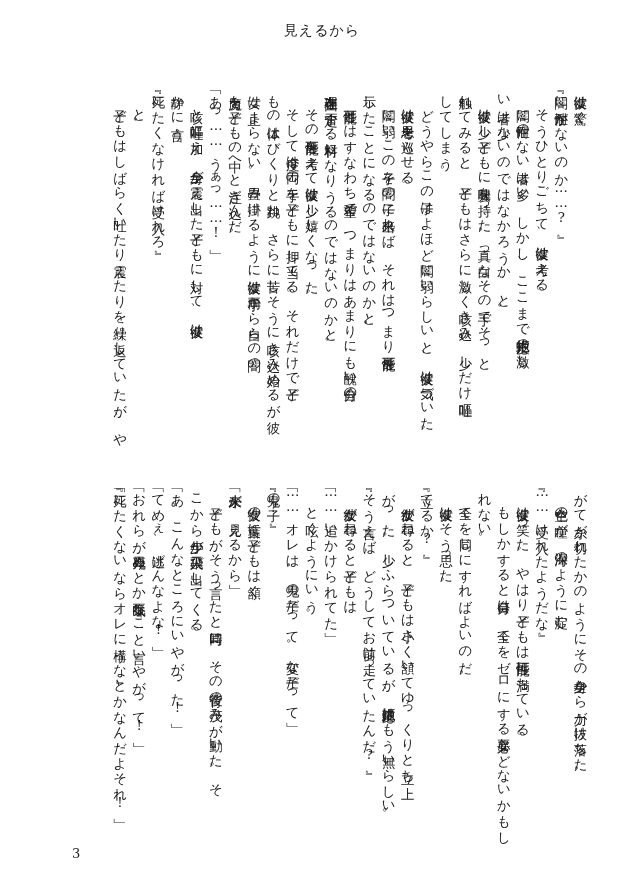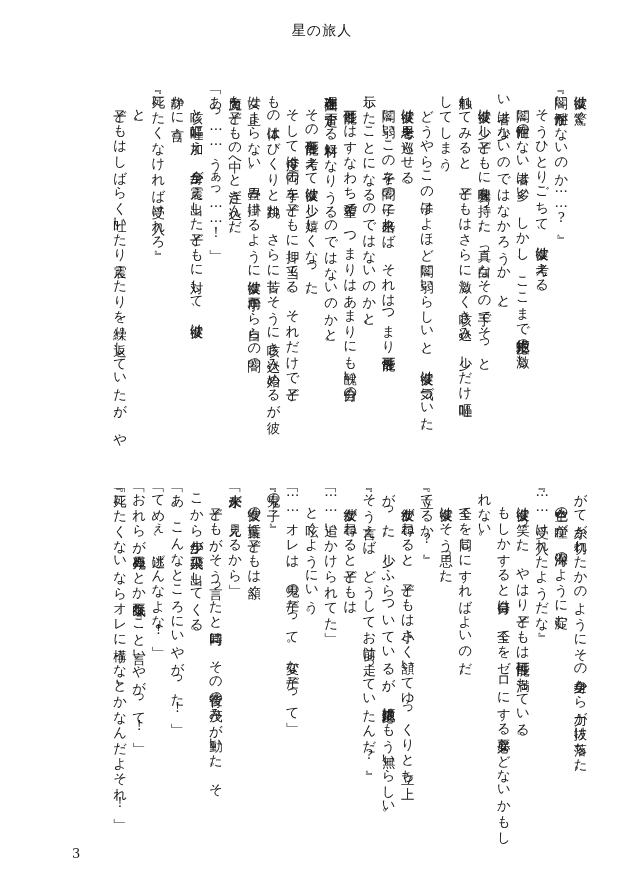--- a/index.html
+++ b/index.html
@@ -51,21 +51,21 @@
     .page-number {
       position: absolute;
       left: 72px;
       top: 846px;
       font-size: 13px;
     }
   </style>
 </head>
 <body>
 
-<div class="page-title">星の旅人</div>
+<div class="page-title">見えるから</div>
 
 <div class="text-block top">
   <div class="vcol">彼女は驚く。</div>
   <div class="vcol">『闇に耐性がないのか……?』</div>
   <div class="vcol">　そうひとりごちて、彼女は考える。</div>
   <div class="vcol">　闇に耐性のない者は多い。しかし、ここまで拒絶反応の激し</div>
   <div class="vcol">い者は少ないのではなかろうか、と。</div>
   <div class="vcol">　彼女は少し子どもに興味を持った。真っ白なその手でそっと</div>
   <div class="vcol">触れてみると、子どもはさらに激しく咳き込み、少しだけ嘔吐</div>
   <div class="vcol">してしまう。</div>

